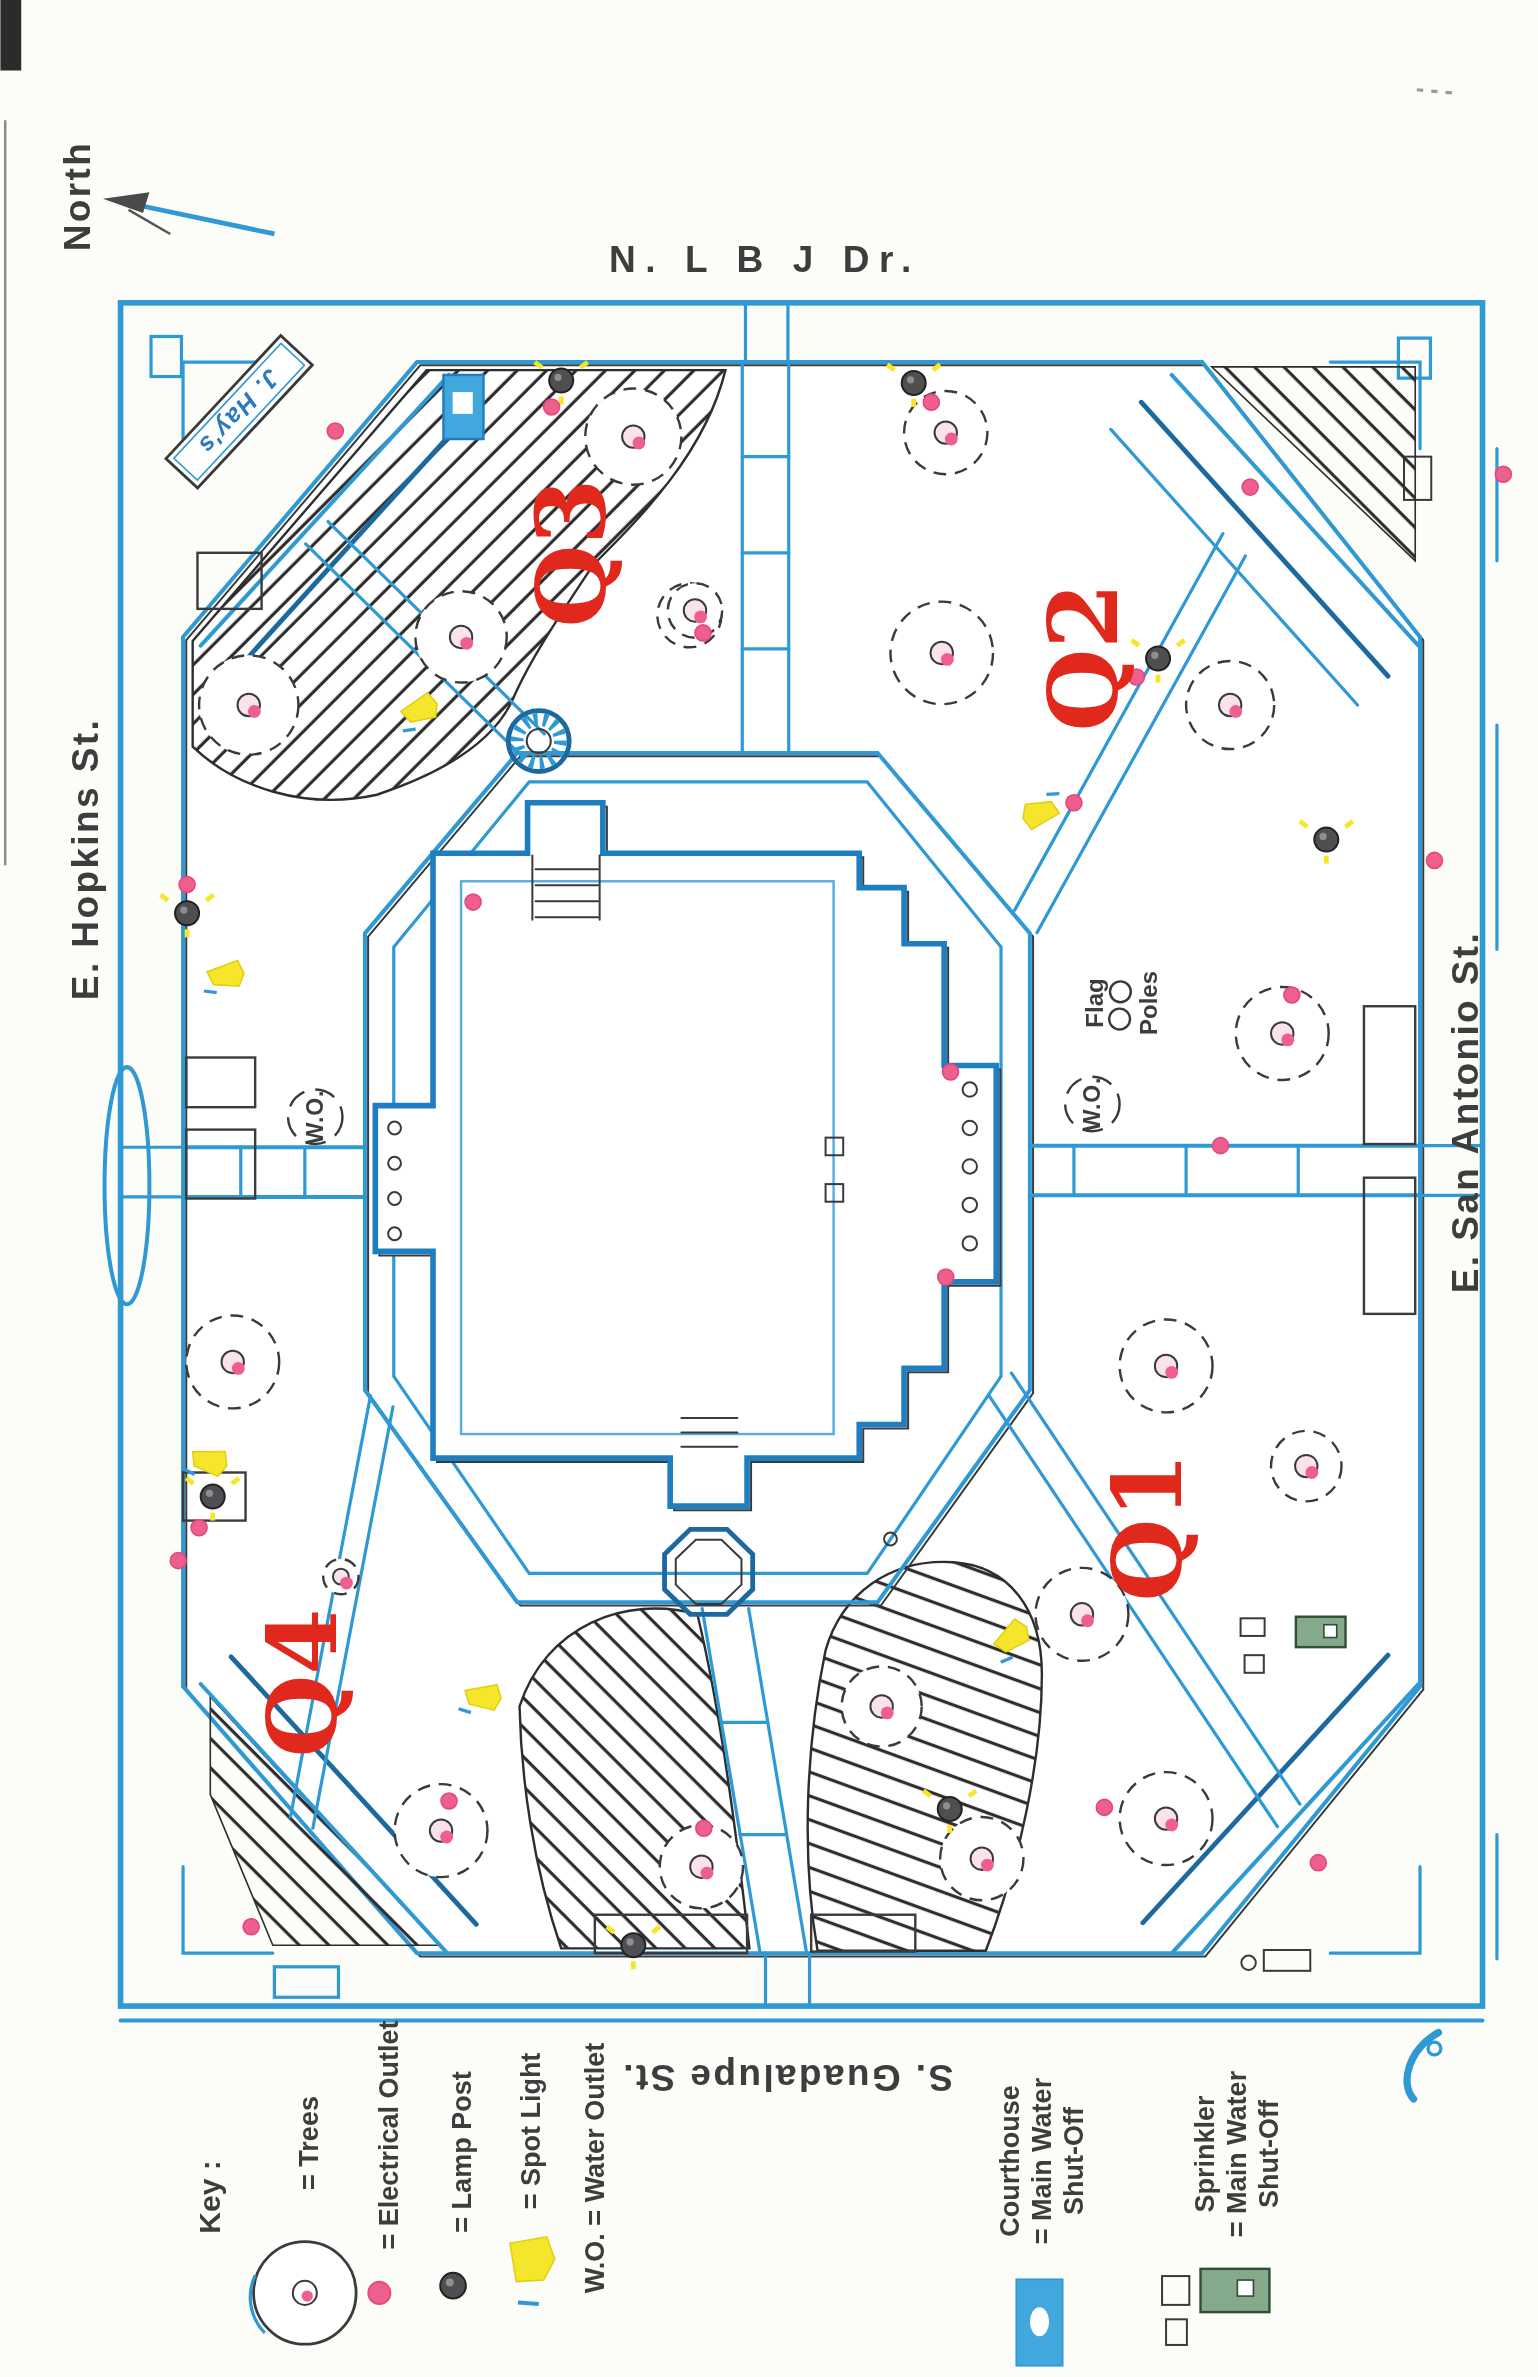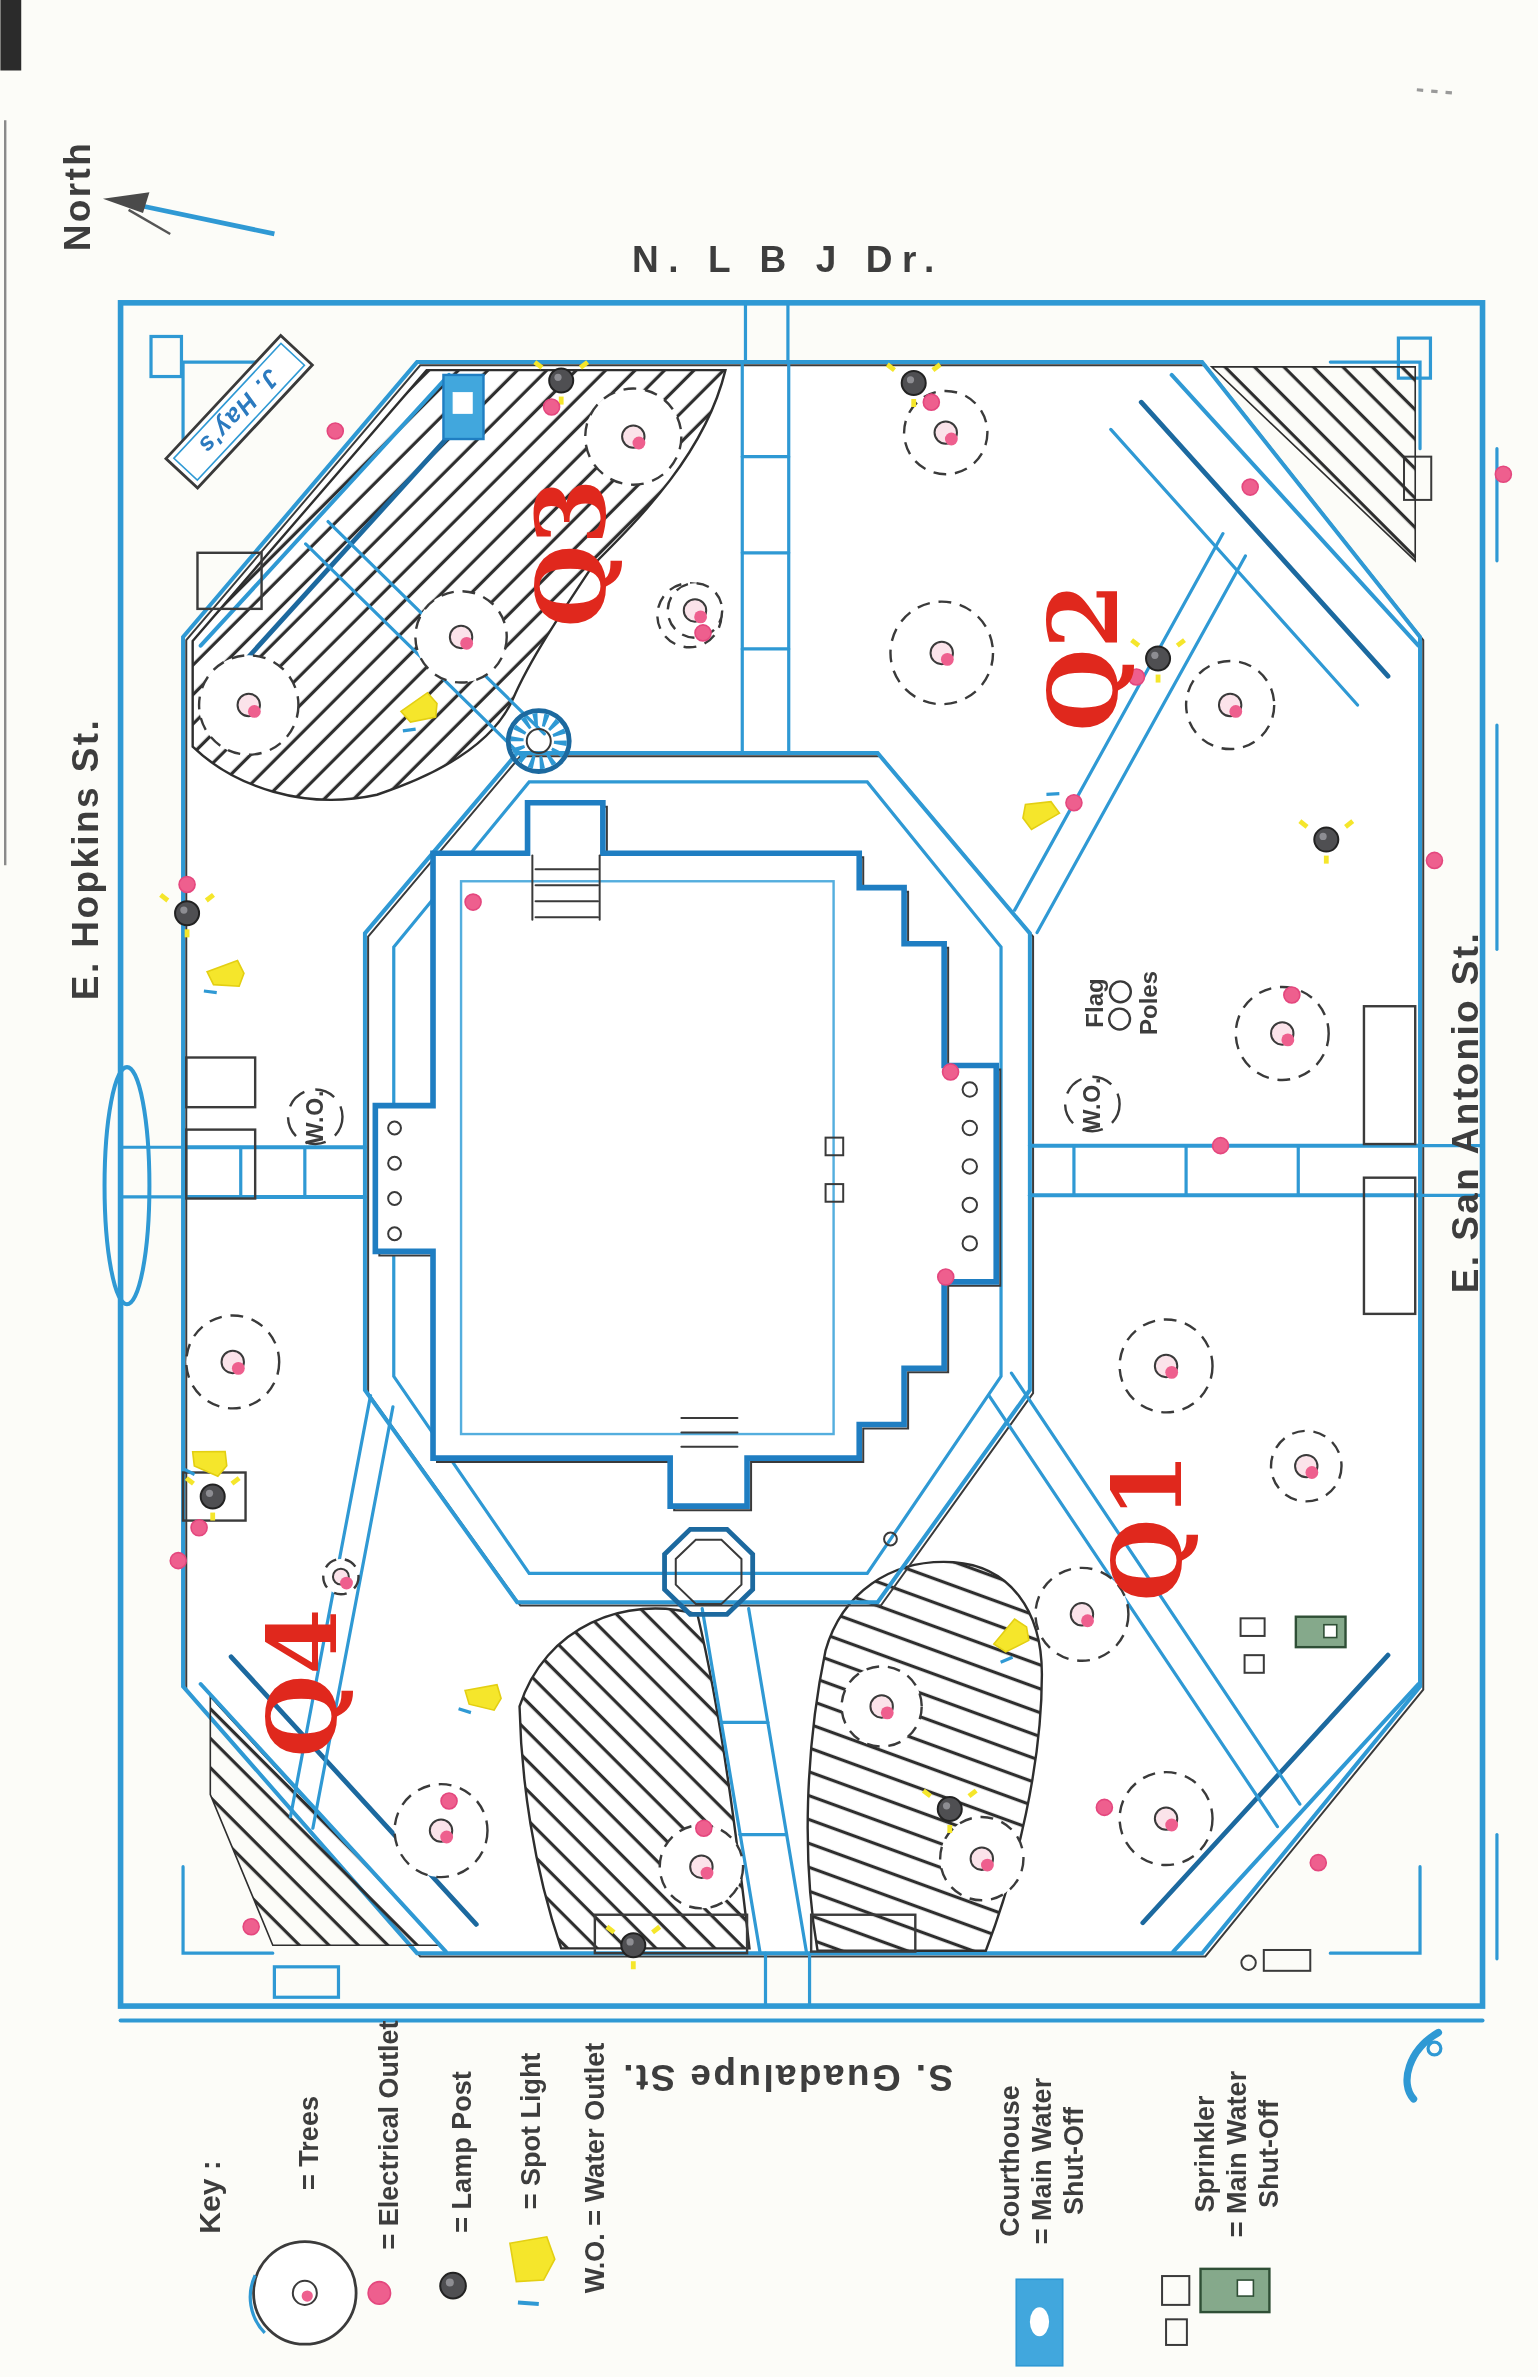--- a/index.html
+++ b/index.html
@@ -10,21 +10,21 @@
   .b7{stroke:#2f99d4;stroke-width:7;fill:none;stroke-linecap:round;}
   .b5{stroke:#2f99d4;stroke-width:5;fill:none;stroke-linecap:round;}
   .b4{stroke:#2f99d4;stroke-width:4;fill:none;stroke-linecap:round;}
   .b3{stroke:#54aede;stroke-width:3;fill:none;stroke-linecap:round;}
   .n6{stroke:#1c699f;stroke-width:6;fill:none;stroke-linecap:round;}
   .d2{stroke:#3a3a3a;stroke-width:2.5;fill:none;stroke-linecap:round;}
   .d3{stroke:#3b3b3b;stroke-width:3;fill:none;stroke-linecap:round;}
   
   .lbl{position:absolute;color:#3d3d3d;font-weight:bold;white-space:nowrap;
        transform:translate(-50%,-50%) rotate(-90deg);transform-origin:center;}
-  .horiz{transform:translate(-50%,-50%);margin-left:23px;}
+  .horiz{transform:translate(-50%,-50%);}
   .flip{transform:translate(-50%,-50%) rotate(180deg);}
   .diag{transform:translate(-50%,-50%) rotate(133deg);}
   .st{font-size:37px;letter-spacing:2.4px;}
   .nlbj{font-size:37px;letter-spacing:9.6px;}
   .qlbl{font-family:"DejaVu Serif","Liberation Serif",serif;color:#e0281d;
         font-size:95px;font-weight:bold;}
   .small{font-size:24px;}
   .wo{font-size:23px;letter-spacing:0.8px;}
   .keyt{font-size:30px;}
   .keyi{font-size:27px;}

